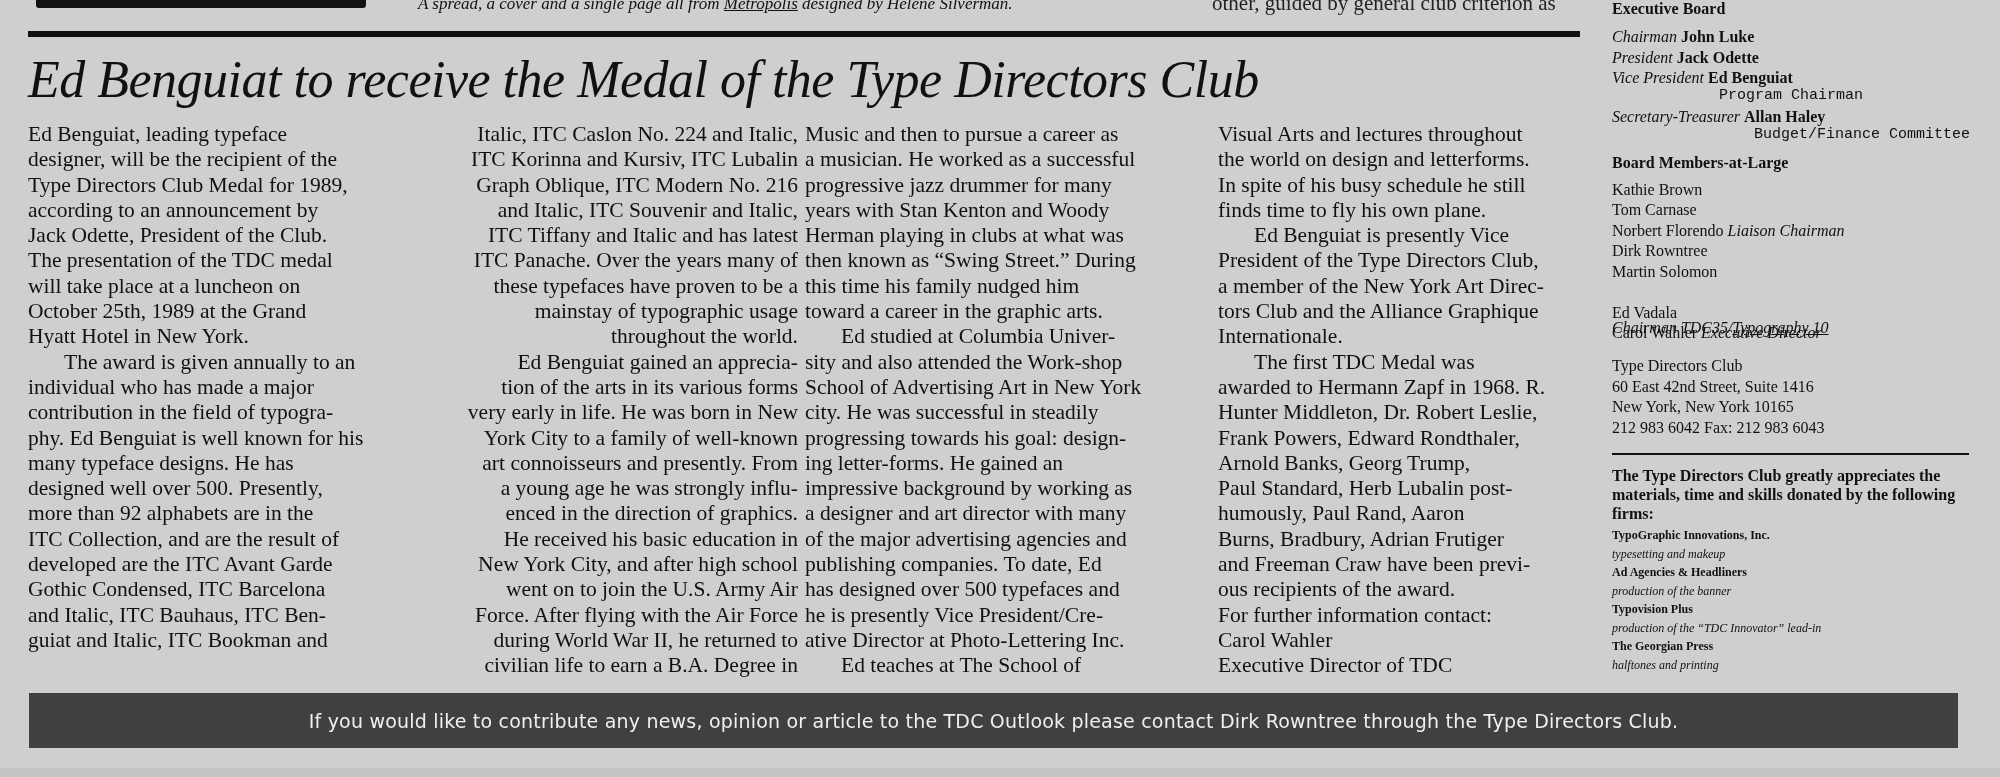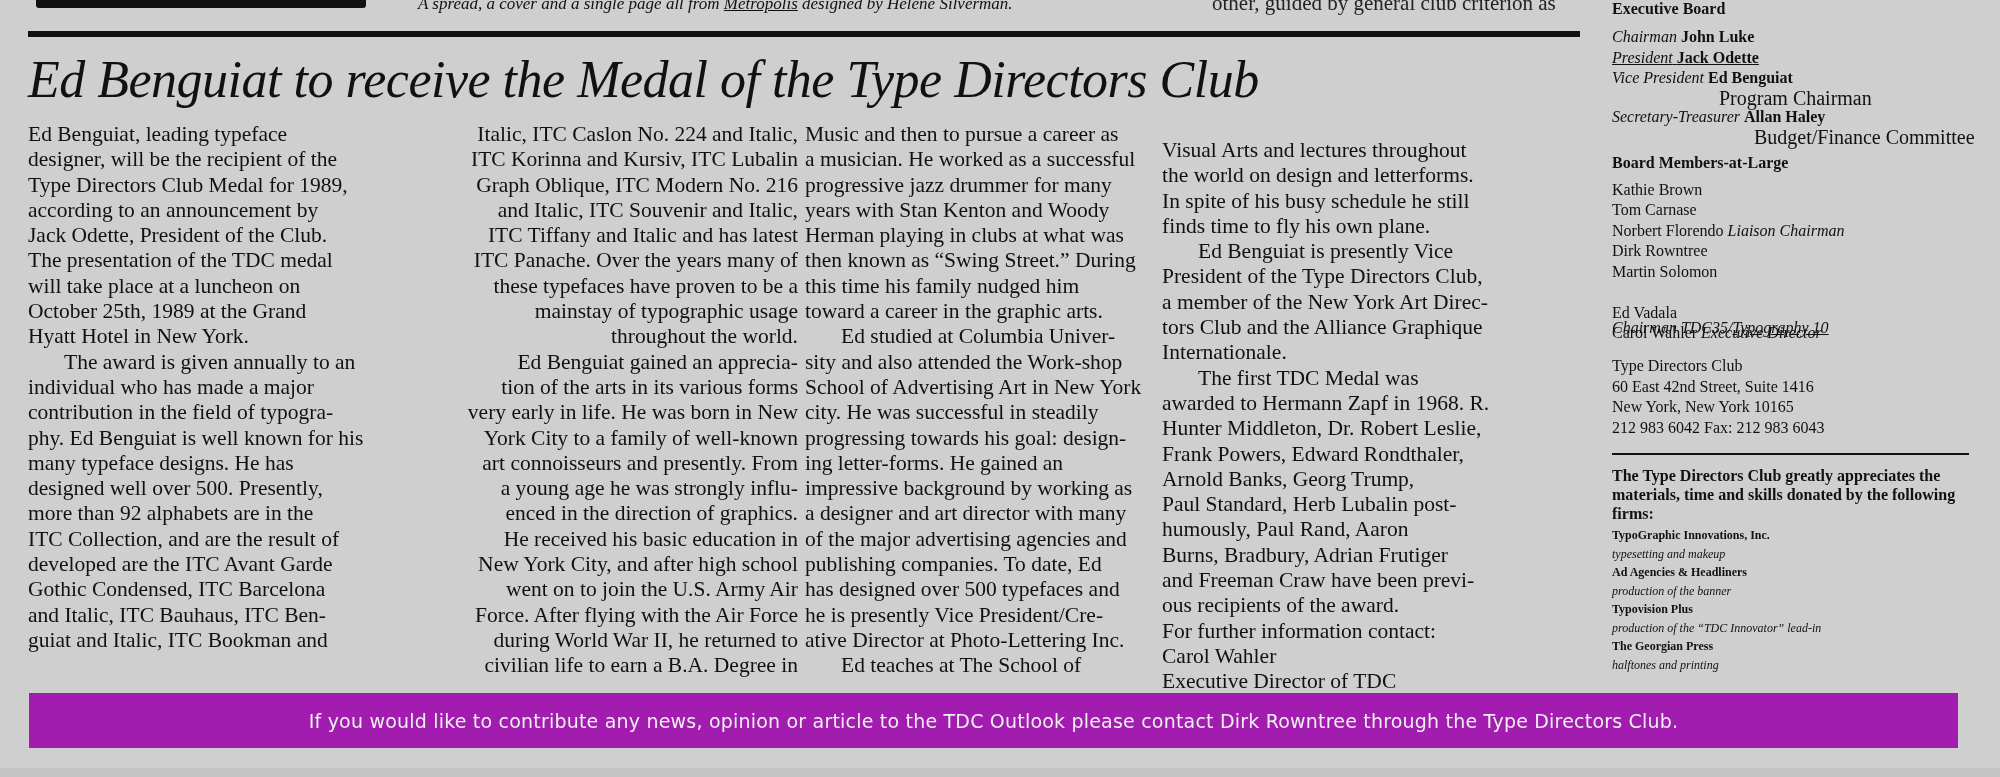--- a/index.html
+++ b/index.html
@@ -32,40 +32,40 @@
   }
   .col {
     position:absolute; top:122px; width:380px;
     font-family:"Liberation Serif", serif; font-size:21.5px; line-height:25.3px; color:#111;
   }
   .col .line { display:block; white-space:nowrap; }
   .col .indent { padding-left:36px; }
   #col1 { left:28px; }
   #col2 { left:418px;text-align:right; }
   #col3 { left:805px; }
-  #col4 { left:1162px;margin-top:16px; }
+  #col4 { left:1218px; }
 
   .sidebar {
     position:absolute; left:1612px; top:0; width:360px;
     font-family:"Liberation Serif", serif; color:#111;
   }
   .sb-heading { position:absolute; left:0; font-weight:bold; font-size:16px; white-space:nowrap; }
   .sb-line { position:absolute; left:0; font-size:16px; white-space:nowrap; line-height:20px; }
   .sb-line i { font-style:italic; }
   .sb-line b { font-weight:bold; }
-  .sb-sub { position:absolute; font-size:20px; white-space:nowrap; }
+  .sb-sub { position:absolute; font-size:15px; white-space:nowrap;font-family:Liberation Mono, monospace; }
   .sb-rule { position:absolute; left:0; top:453px; width:357px; height:2px; background:#111; }
   .sb-thanks { position:absolute; left:0; top:466px; width:360px; font-size:16px; line-height:19px; font-weight:bold; }
   .sb-firms { position:absolute; left:0; top:526px; width:360px; font-size:12px; line-height:18.5px; }
   .sb-firms .firm-name { display:block; font-weight:bold; white-space:nowrap; }
   .sb-firms .firm-role { display:block; font-style:italic; white-space:nowrap; }
 
   .footer-banner {
     position:absolute; left:29px; top:693px; width:1929px; height:55px;
-    background:#a21caf; color:#efefef;
+    background:#404040; color:#efefef;
     display:flex; align-items:center; justify-content:center;
     font-family:"DejaVu Sans", sans-serif; font-size:19px; letter-spacing:0.2px;
   }
   .bottom-edge { position:absolute; left:0; top:768px; width:2000px; height:9px; background:#c4c4c4; }
 </style>
 </head>
 <body>
 
 <div class="top-fragment-image"></div>
 <div class="top-caption"><span>A spread, a cover and a single page all from </span><u>Metropolis</u><span> designed by Helene Silverman.</span></div>
@@ -167,21 +167,21 @@
     <span class="line">ous recipients of the award.</span>
     <span class="line">For further information contact:</span>
     <span class="line">Carol Wahler</span>
     <span class="line">Executive Director of TDC</span>
   </div>
 
 <div class="sidebar">
   <div class="sb-heading" style="top:0px;">Executive Board</div>
 
   <div class="sb-line" style="top:27px;"><i>Chairman</i> <b>John Luke</b></div>
-  <div class="sb-line" style="top:48px;text-decoration:underline;"><i>President</i> <b>Jack Odette</b></div>
+  <div class="sb-line" style="top:48px;"><i>President</i> <b>Jack Odette</b></div>
   <div class="sb-line" style="top:68px;"><i>Vice President</i> <b>Ed Benguiat</b></div>
   <div class="sb-sub" style="left:107px; top:87px;">Program Chairman</div>
   <div class="sb-line" style="top:107px;"><i>Secretary-Treasurer</i> <b>Allan Haley</b></div>
   <div class="sb-sub" style="left:142px; top:126px;">Budget/Finance Committee</div>
 
   <div class="sb-heading" style="top:154px;">Board Members-at-Large</div>
   <div class="sb-line" style="top:180px;"><span>Kathie Brown</span></div>
   <div class="sb-line" style="top:200px;"><span>Tom Carnase</span></div>
   <div class="sb-line" style="top:221px;"><span>Norbert Florendo</span> <i>Liaison Chairman</i></div>
   <div class="sb-line" style="top:241px;"><span>Dirk Rowntree</span></div>

